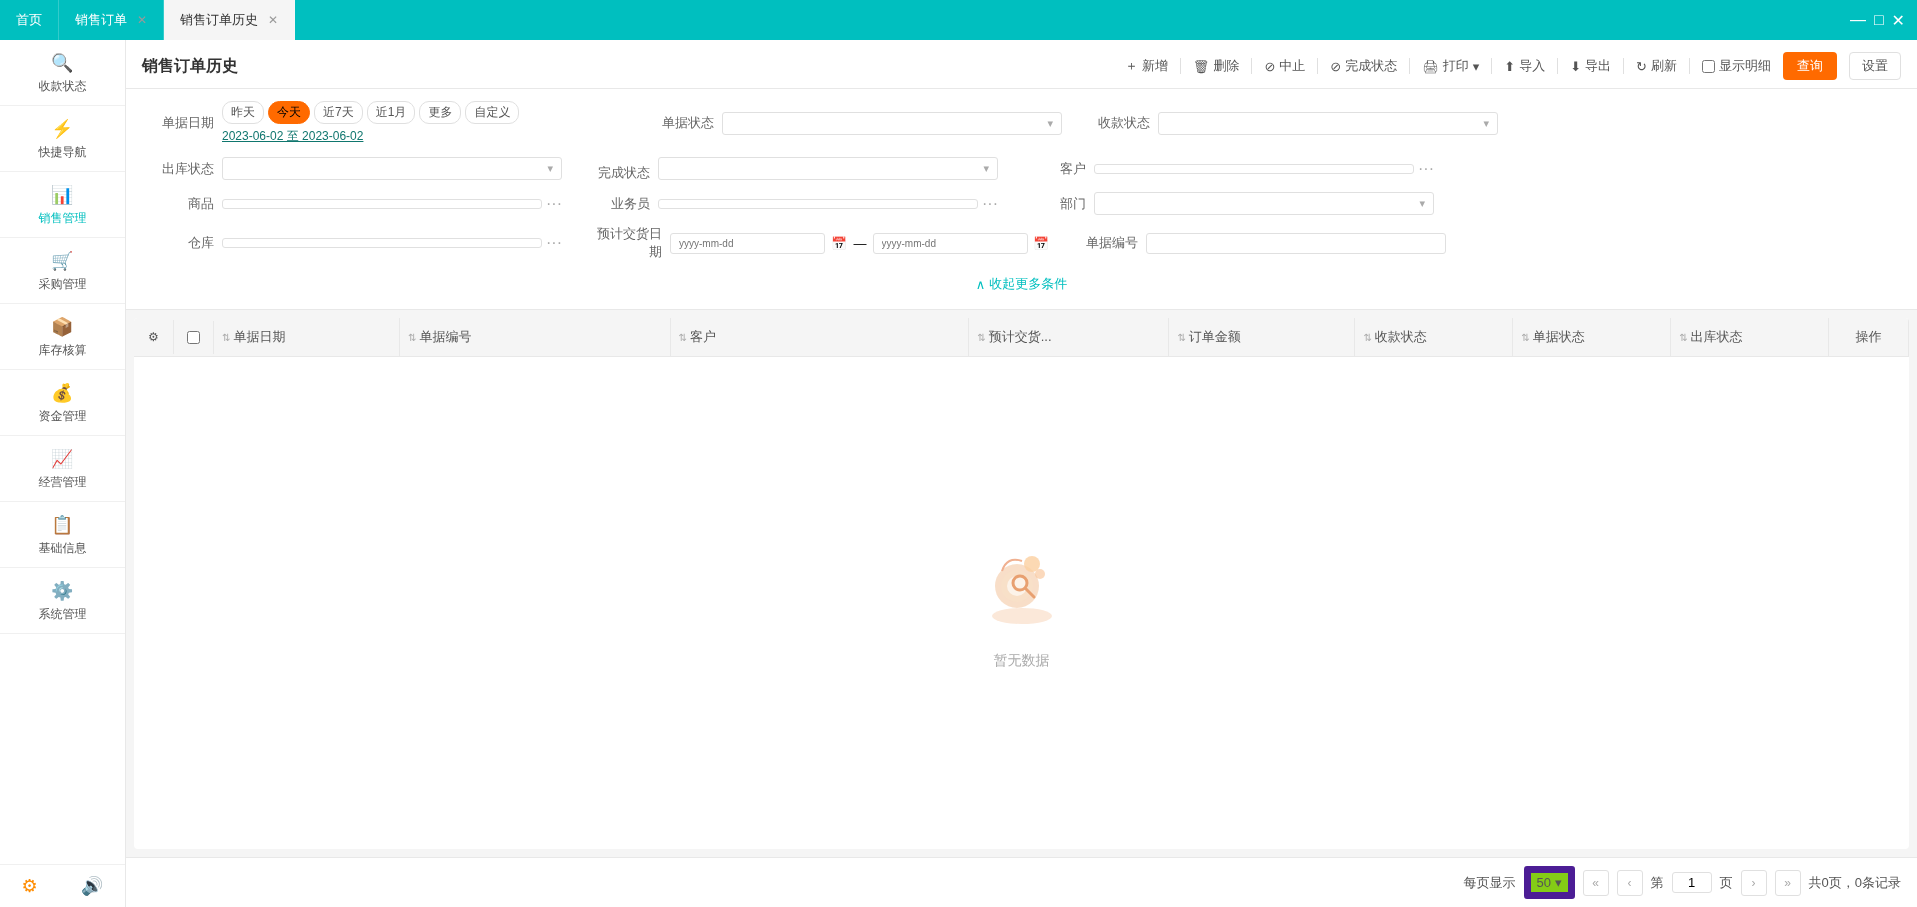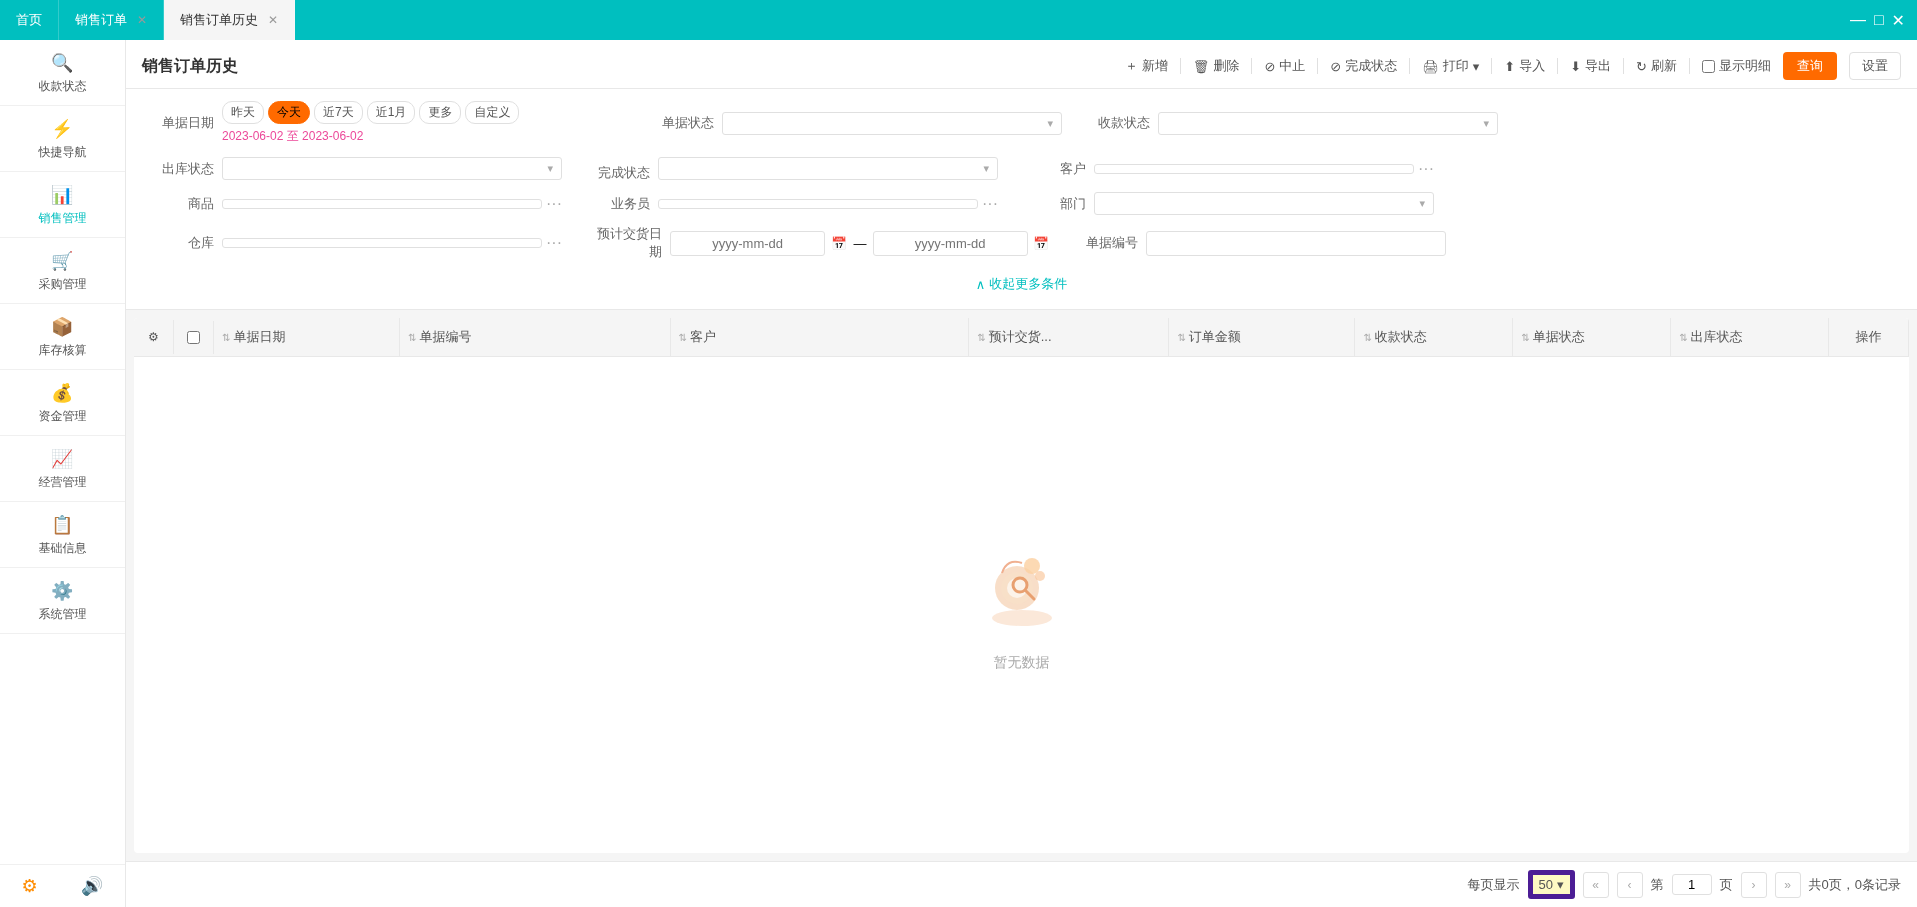--- a/index.html
+++ b/index.html
@@ -177,46 +177,45 @@
       font-size: 12px;
       color: #555;
       background: #fff;
     }
     .date-btn.active {
       background: #ff6a00;
       color: #000000;
       border-color: #ff6a00;
       border-radius: 12px;
     }
-    .date-range-text { font-size: 12px; color: #ec4899; }
+    .date-range-text { font-size: 12px; color: #0f766e; text-decoration: underline; }
     .filter-select {
       border: 1px solid #e0e0e0;
       border-radius: 3px;
       padding: 4px 8px;
       font-size: 13px;
       color: #333;
       background: #fff;
       flex: 1;
       display: flex;
       align-items: center;
       justify-content: space-between;
       cursor: pointer;
       min-width: 160px;
     }
     .filter-select-arrow { color: #aaa; font-size: 11px; }
     .filter-input {
       border: 1px solid #e0e0e0;
       border-radius: 3px;
       padding: 4px 8px;
-      font-size: 13px;
+      font-size: 10px;
       color: #333;
       background: #fff;
       flex: 1;
       min-width: 120px;
-      text-align: center;
     }
     .filter-dots { color: #aaa; font-size: 16px; cursor: pointer; }
 
     
     .table-area {
       flex: 1;
       background: #fff;
       margin: 8px;
       border-radius: 4px;
       overflow: hidden;
@@ -273,25 +272,25 @@
       justify-content: flex-end;
       padding: 8px 16px;
       background: #fff;
       border-top: 1px solid #e8e8e8;
       gap: 8px;
       font-size: 13px;
       color: #555;
       flex-shrink: 0;
     }
     .page-size-select {
-      border: 5px solid #4c1d95;
+      border: 7px solid #4c1d95;
       border-radius: 3px;
       padding: 2px 6px;
       font-size: 13px;
-      background: #fef9c3;
+      background: #84cc16;
       display: flex;
       align-items: center;
       gap: 4px;
       cursor: pointer;
     }
     .page-nav-btn {
       width: 26px; height: 26px;
       border: 1px solid #e0e0e0;
       border-radius: 3px;
       background: #fff;

